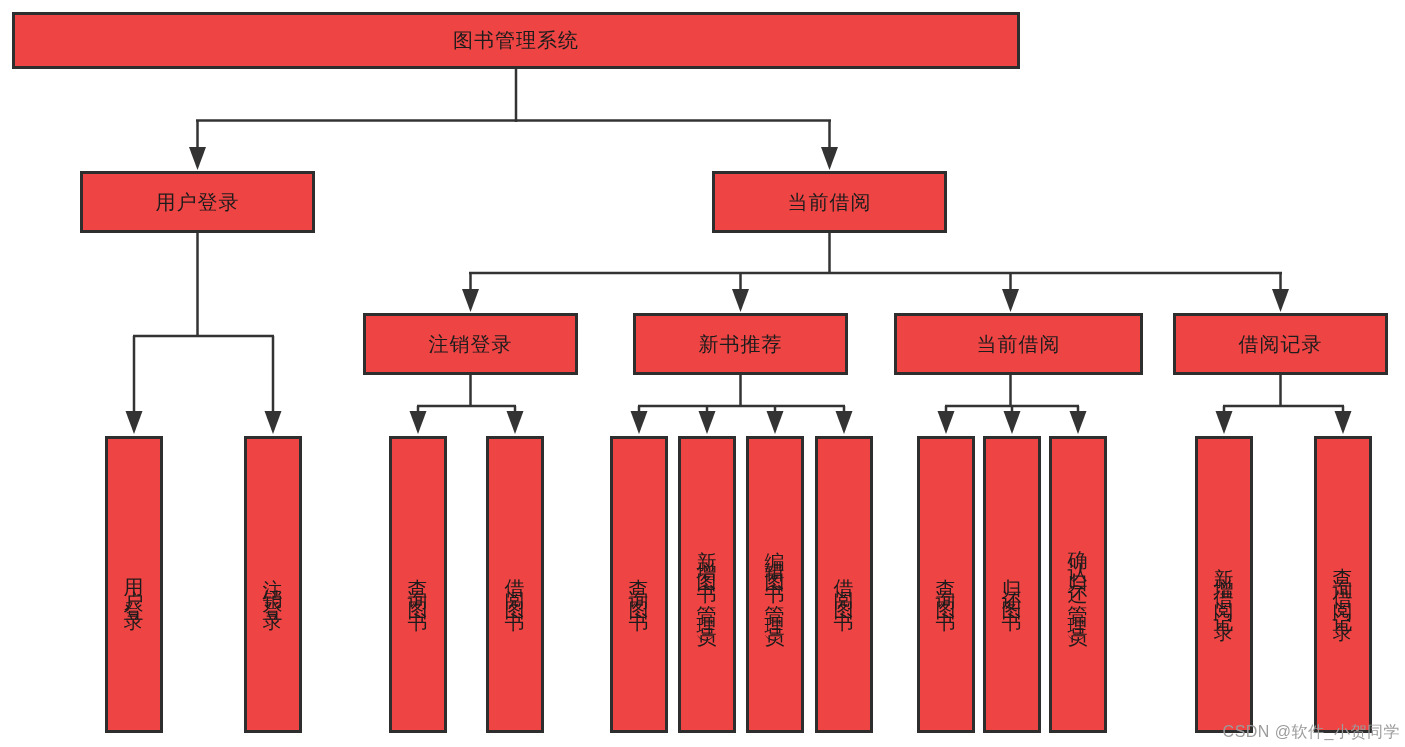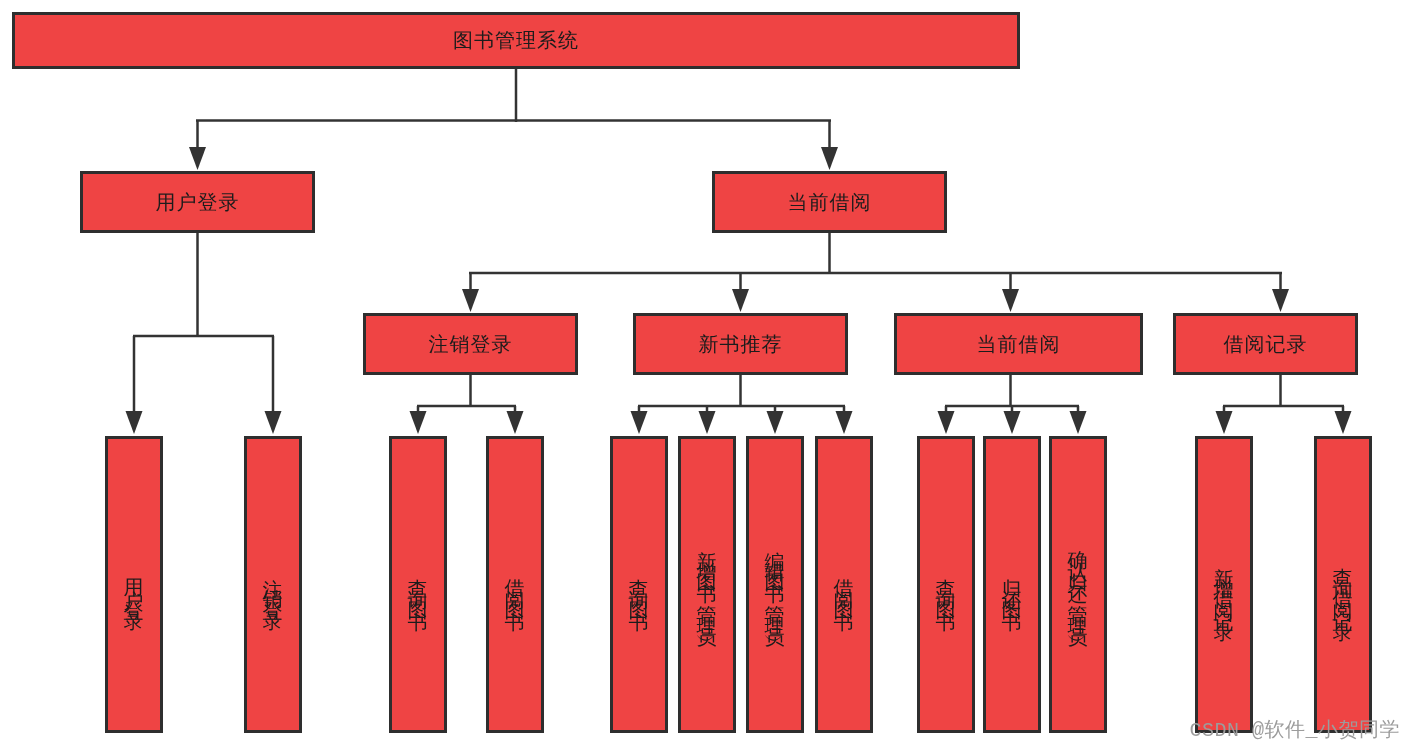--- a/index.html
+++ b/index.html
@@ -40,37 +40,36 @@
   }
   
   .n-root   {left:12px;  top:12px;  width:1008px; height:57px;}
   
   .n-login  {left:80px;  top:171px; width:235px; height:62px;}
   .n-mgmt   {left:712px; top:171px; width:235px; height:62px;}
   
   .n-l3-0   {left:363px; top:313px; width:215px; height:62px;}
   .n-l3-1   {left:633px; top:313px; width:215px; height:62px;}
   .n-l3-2   {left:894px; top:313px; width:249px; height:62px;}
-  .n-l3-3   {left:1173px;top:313px; width:185px; height:62px;}
+  .n-l3-3   {left:1173px;top:313px; width:215px; height:62px;}
   
   .leaf{top:436px;width:58px;height:297px;}
   .n-g1-0{left:105px;}  .n-g1-1{left:244px;}
   .n-g2-0{left:389px;}  .n-g2-1{left:486px;}
   .n-g3-0{left:610px;}  .n-g3-1{left:678px;} .n-g3-2{left:746px;} .n-g3-3{left:815px;}
   .n-g4-0{left:917px;}  .n-g4-1{left:983px;} .n-g4-2{left:1049px;}
   .n-g5-0{left:1195px;} .n-g5-1{left:1314px;}
   #watermark{
     position:absolute;
     right:5px;bottom:4px;
-    font-size:20px;
+    font-size:16px;
     color:var(--wm);
     letter-spacing:0.5px;
     z-index:5;
     white-space:nowrap;
-    font-family:Liberation Mono, monospace;
   }
 </style>
 </head>
 <body>
 
 <div id="canvas">
 
   <svg id="connectors" viewBox="0 0 1405 747" xmlns="http://www.w3.org/2000/svg">
       <line x1="516" y1="69" x2="516" y2="122" stroke="#333333" stroke-width="2.5"></line>
       <line x1="196" y1="120.5" x2="831" y2="120.5" stroke="#333333" stroke-width="2.5"></line>

